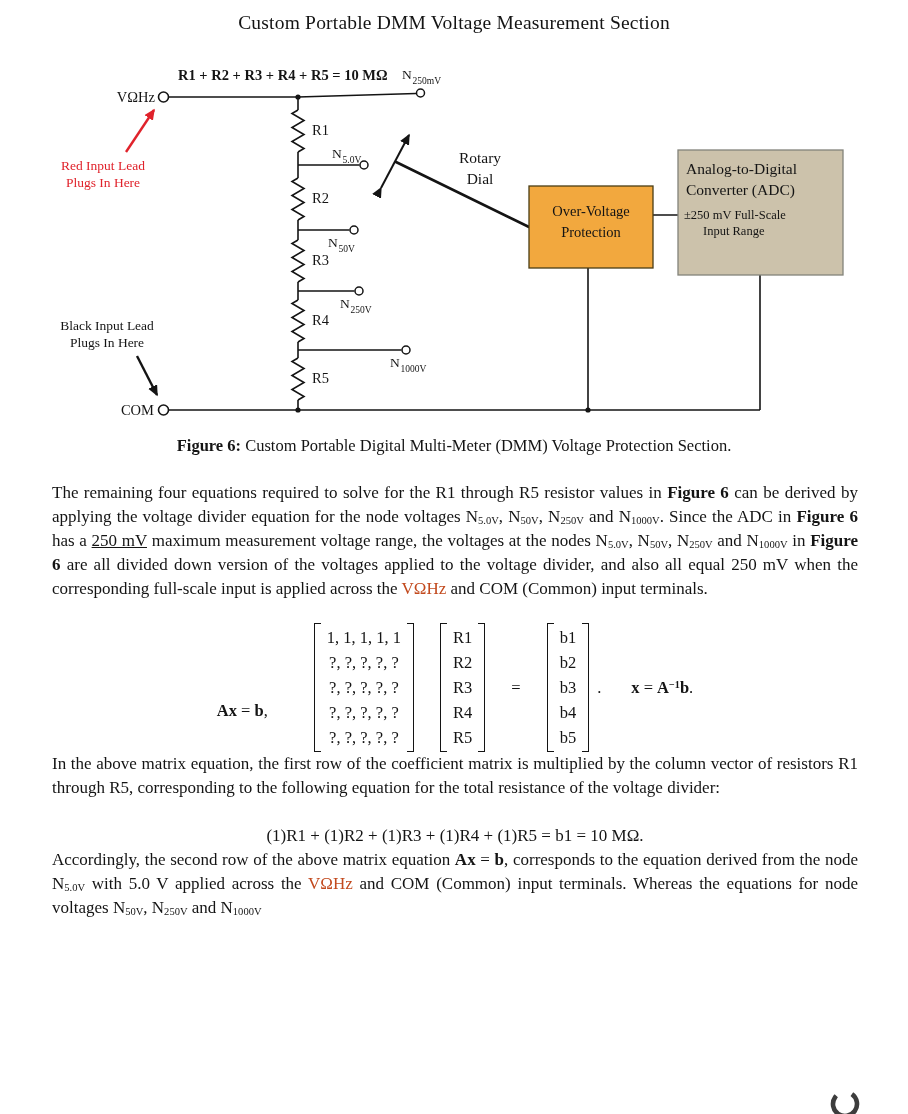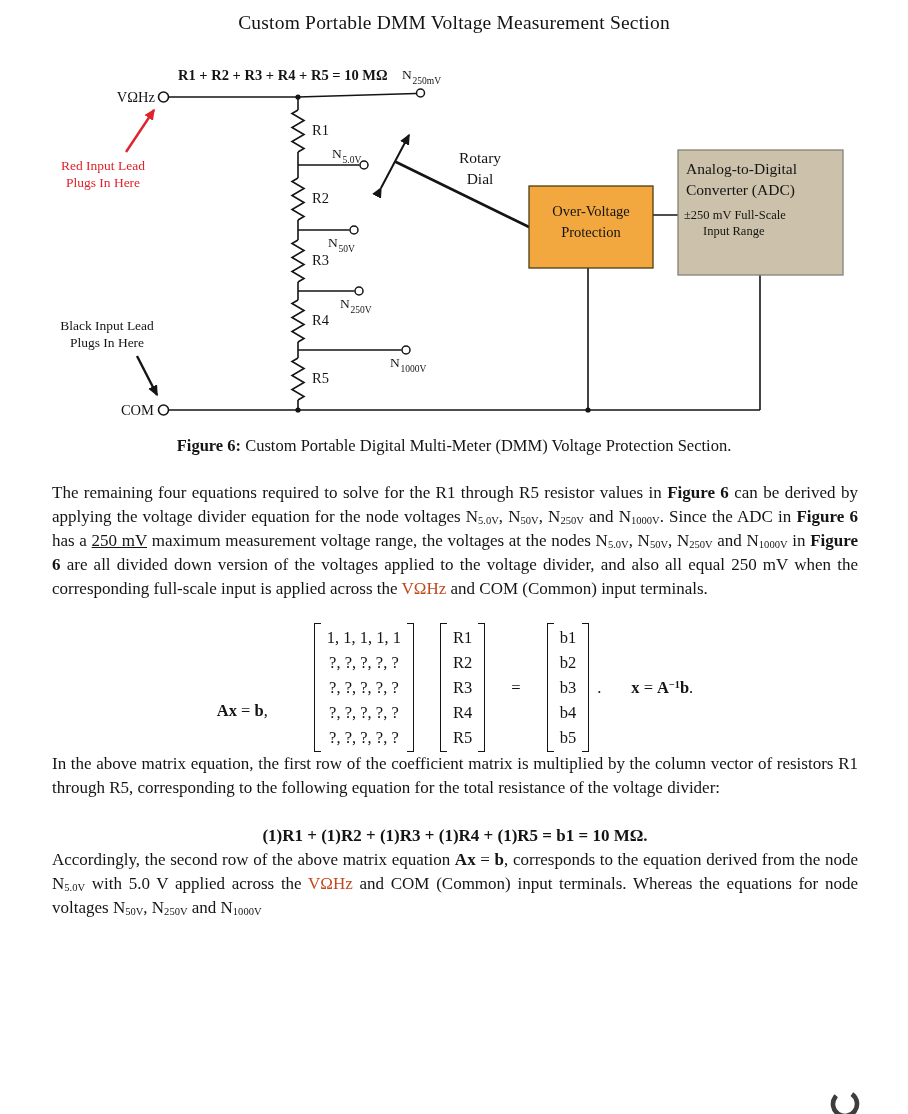--- a/index.html
+++ b/index.html
@@ -34,21 +34,21 @@
     margin-top:22px; display:flex; justify-content:center; align-items:center;
     gap:26px; line-height:25px; font-size:16.5px; text-align:left;
   }
   .matrix-block .lhs { margin-right:20px;margin-top:46px; }
   .matrix-block .rhs { margin-left:4px; }
   .vec { display:inline-flex; align-items:stretch; }
   .br { width:7px; flex:0 0 7px; }
   .br.l { border:1.7px solid #141414; border-right:0; }
   .br.r { border:1.7px solid #141414; border-left:0; }
   .rows { display:flex; flex-direction:column; justify-content:center; padding:2px 6px; text-align:center; }
-  .total-eq { margin-top:24px; text-align:center; font-size:17px;font-weight:bold; }
+  .total-eq { margin-top:24px; text-align:center; font-size:17px; }
   .p4 { margin-top:24px; }
   .corner-icon { position:absolute; left:824px; top:1088px; }
 </style>
 </head>
 <body>
 
 <div class="page">
 
   <svg class="diagram" width="908" height="435" viewBox="0 0 908 435" font-family="&quot;Liberation Serif&quot;,&quot;DejaVu Serif&quot;,serif" fill="#141414">
     <defs>

